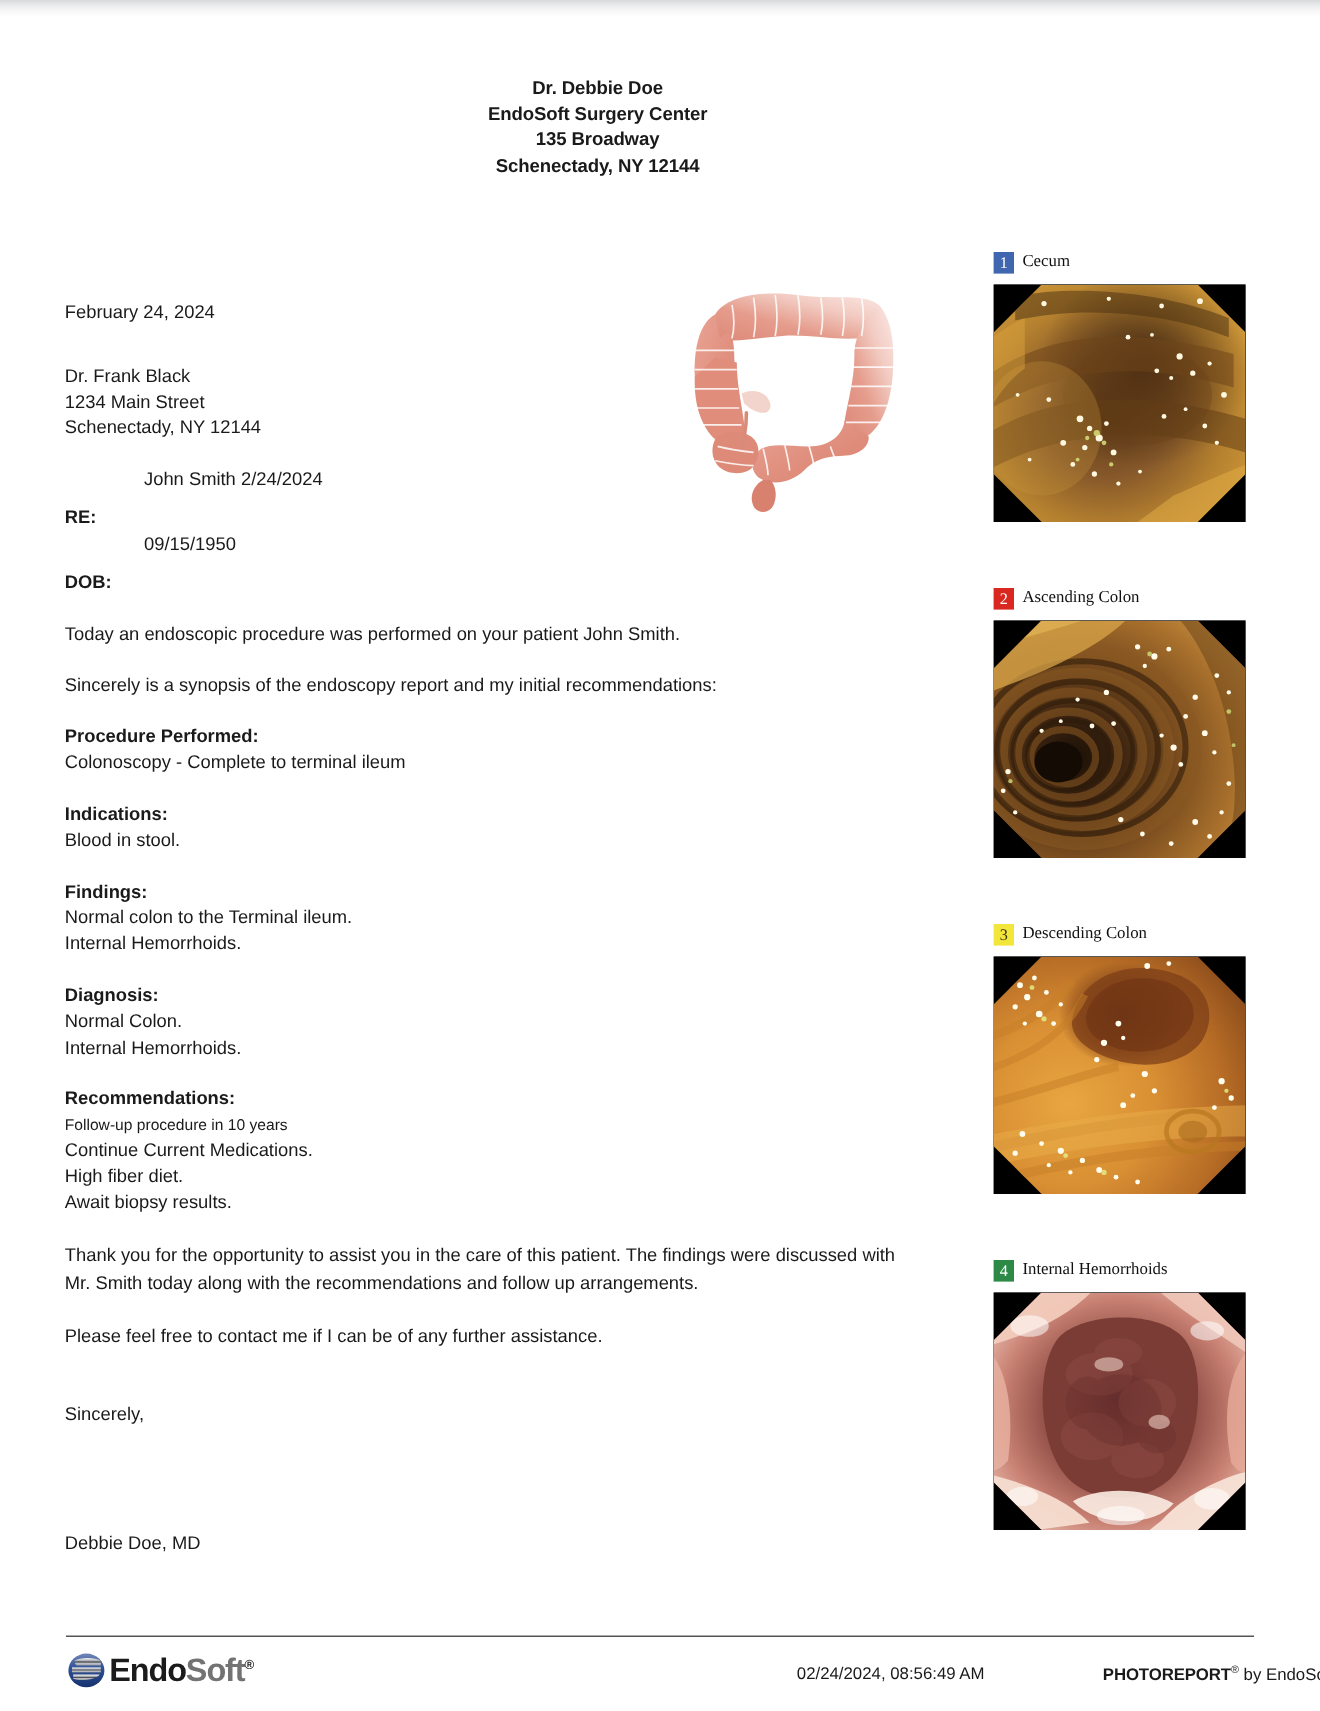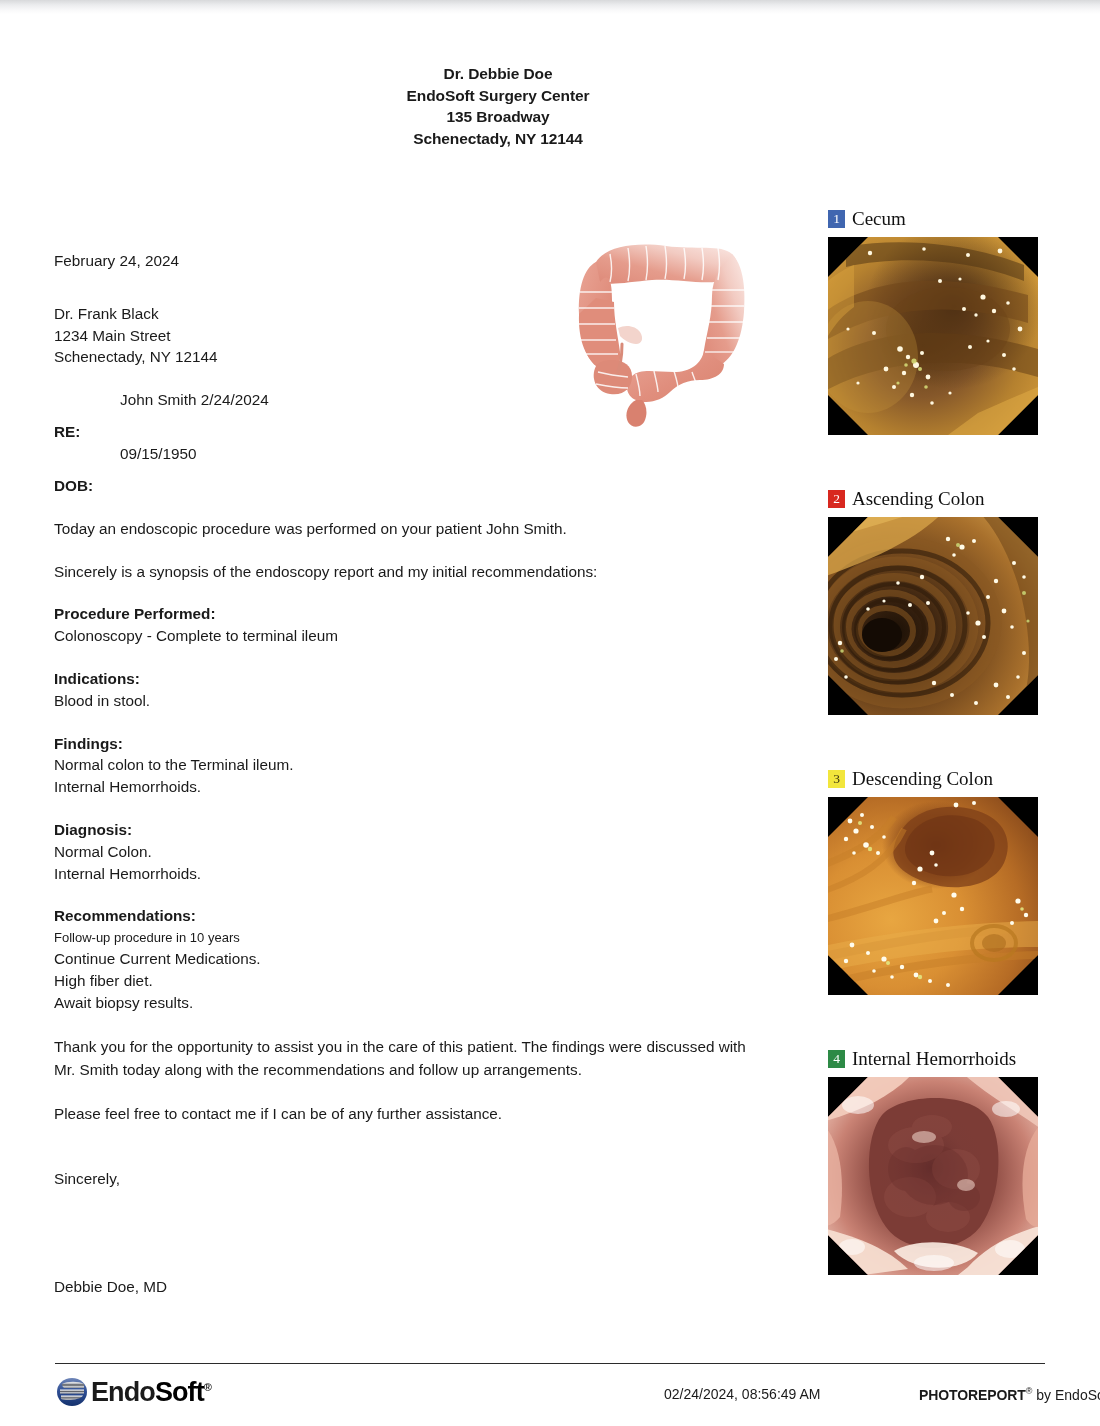--- a/index.html
+++ b/index.html
@@ -113,21 +113,21 @@
     align-items: center;
     justify-content: center;
     font-family: "Liberation Serif", serif;
     font-size: 13.5px;
     font-weight: normal;
     color: #ffffff;
     line-height: 1;
   }
   .photo-label {
     font-family: "Liberation Serif", serif;
-    font-size: 19px;
+    font-size: 14px;
     color: #111111;
     margin-left: 7px;
     white-space: nowrap;
   }
 
   .photo-frame {
     width: 210px;
     height: 198px;
     background: #000000;
     position: relative;
@@ -160,21 +160,21 @@
   }
   .footer-logo svg { display: block; }
   .logo-word {
     font-size: 27px;
     font-weight: bold;
     letter-spacing: -0.9px;
     margin-left: 2px;
     line-height: 1;
   }
   .logo-endo { color: #1b1b1b; }
-  .logo-soft { color: #000000; }
+  .logo-soft { color: #737373; }
   .logo-reg {
     font-size: 11px;
     vertical-align: super;
     color: #1b1b1b;
     font-weight: bold;
   }
 
   .footer-timestamp {
     position: absolute;
     left: 664px;

